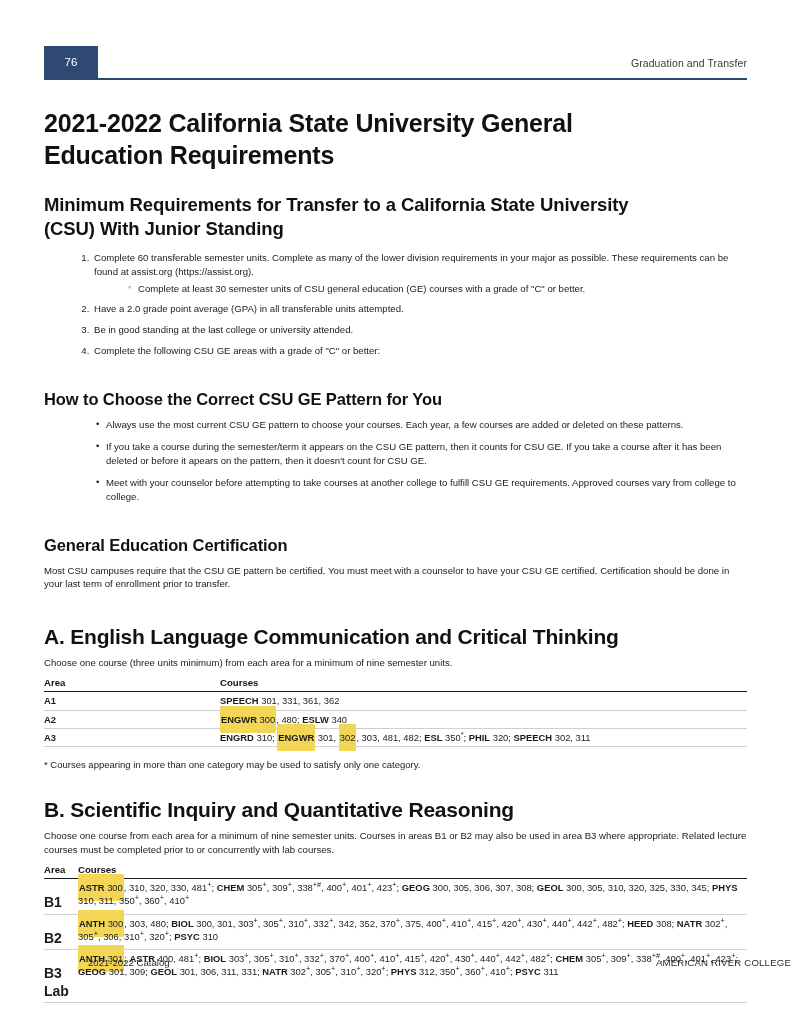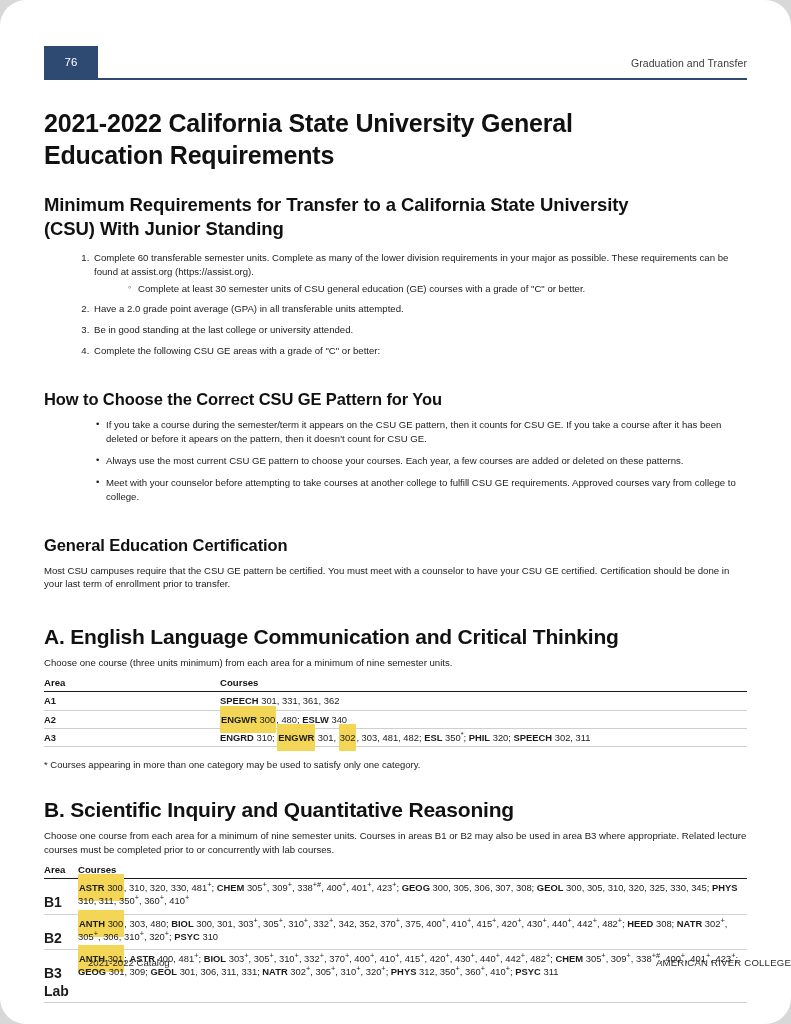--- a/index.html
+++ b/index.html
@@ -13,21 +13,20 @@
     -webkit-font-smoothing: antialiased;
   }
   .page {
     position: relative;
     width: 791px;
     height: 1024px;
     margin: 0 auto;
     background: #ffffff;
     overflow: hidden;
     box-sizing: border-box;
-    border-radius: 26px;
   }
 
   
   .header {
     position: absolute;
     left: 44px;
     top: 46px;
     width: 703px;
     height: 36px;
   }
@@ -266,22 +265,22 @@
       <li>Be in good standing at the last college or university attended.</li>
       <li>
         <span>Complete the following CSU GE areas with a grade of "C" or better:</span>
       </li>
     </ol>
 
     <div class="sp-28"></div>
 
     <h3 class="sec-h3">How to Choose the Correct CSU GE Pattern for You</h3>
     <ul class="bullet-list">
+      <li>Always use the most current CSU GE pattern to choose your courses. Each year, a few courses are added or deleted on these patterns.</li>
       <li>If you take a course during the semester/term it appears on the CSU GE pattern, then it counts for CSU GE. If you take a course after it has been deleted or before it apears on the pattern, then it doesn't count for CSU GE.</li>
-      <li>Always use the most current CSU GE pattern to choose your courses. Each year, a few courses are added or deleted on these patterns.</li>
       <li>Meet with your counselor before attempting to take courses at another college to fulfill CSU GE requirements. Approved courses vary from college to college.</li>
     </ul>
 
     <div class="sp-24"></div>
 
     <h3 class="sec-h3">General Education Certification</h3>
     <p class="body-text">Most CSU campuses require that the CSU GE pattern be certified. You must meet with a counselor to have your CSU GE certified. Certification should be done in your last term of enrollment prior to transfer.</p>
 
     <div class="sp-28"></div>
 

